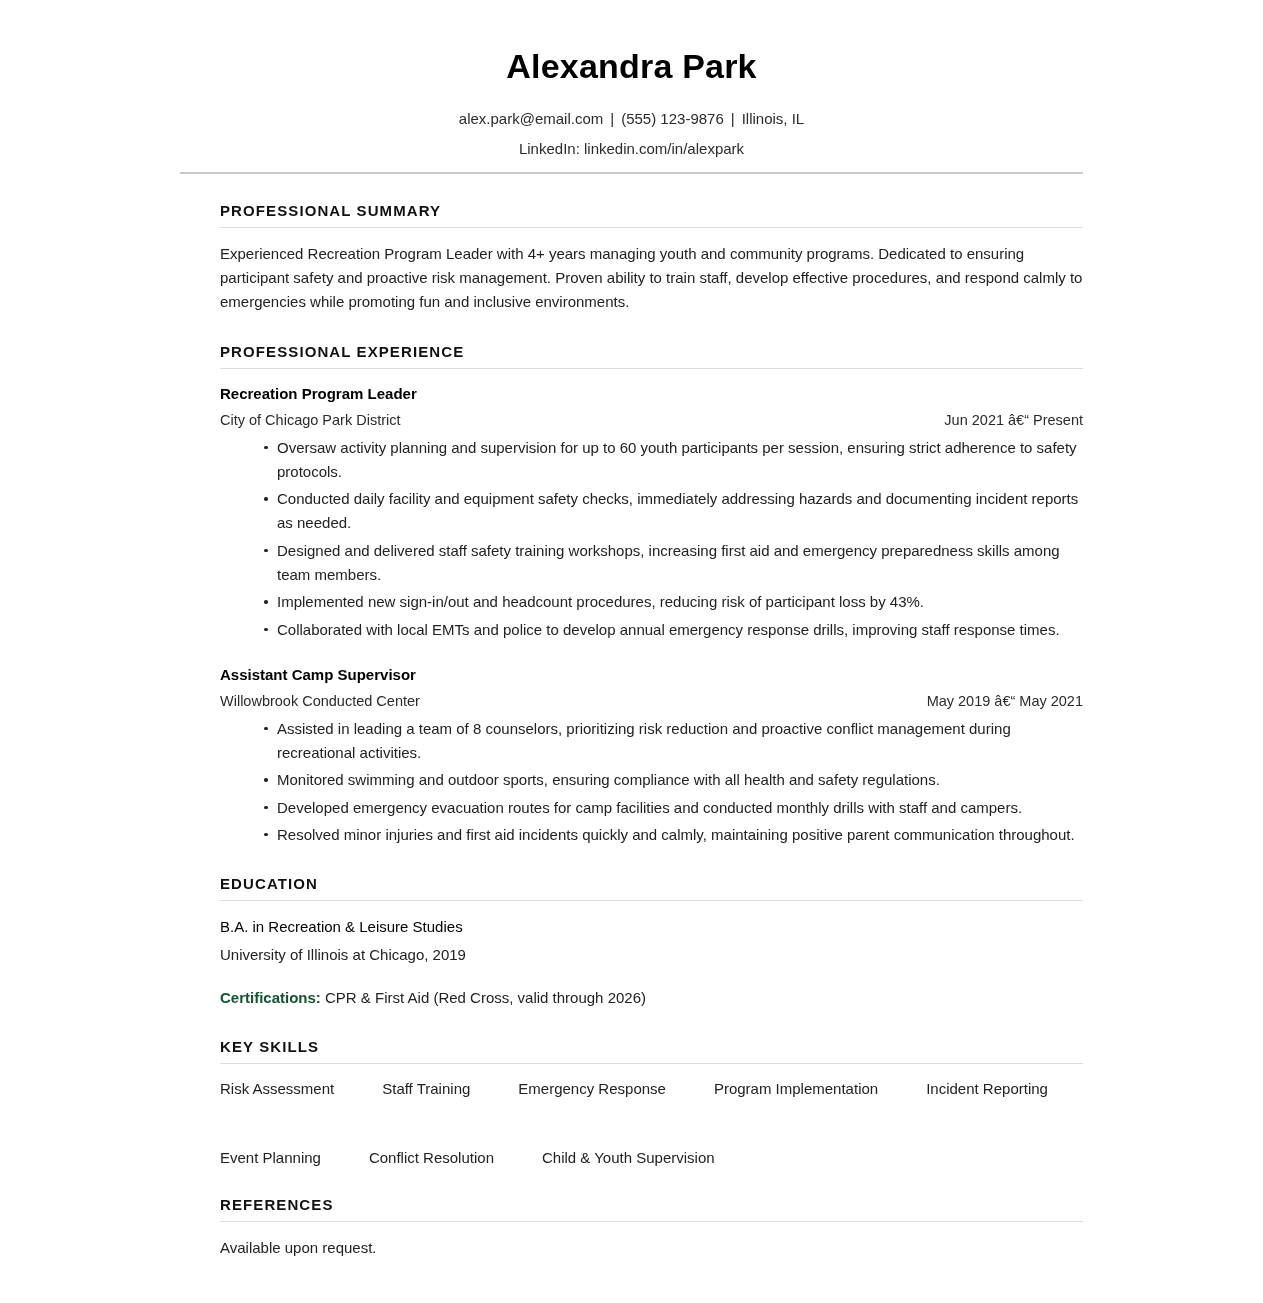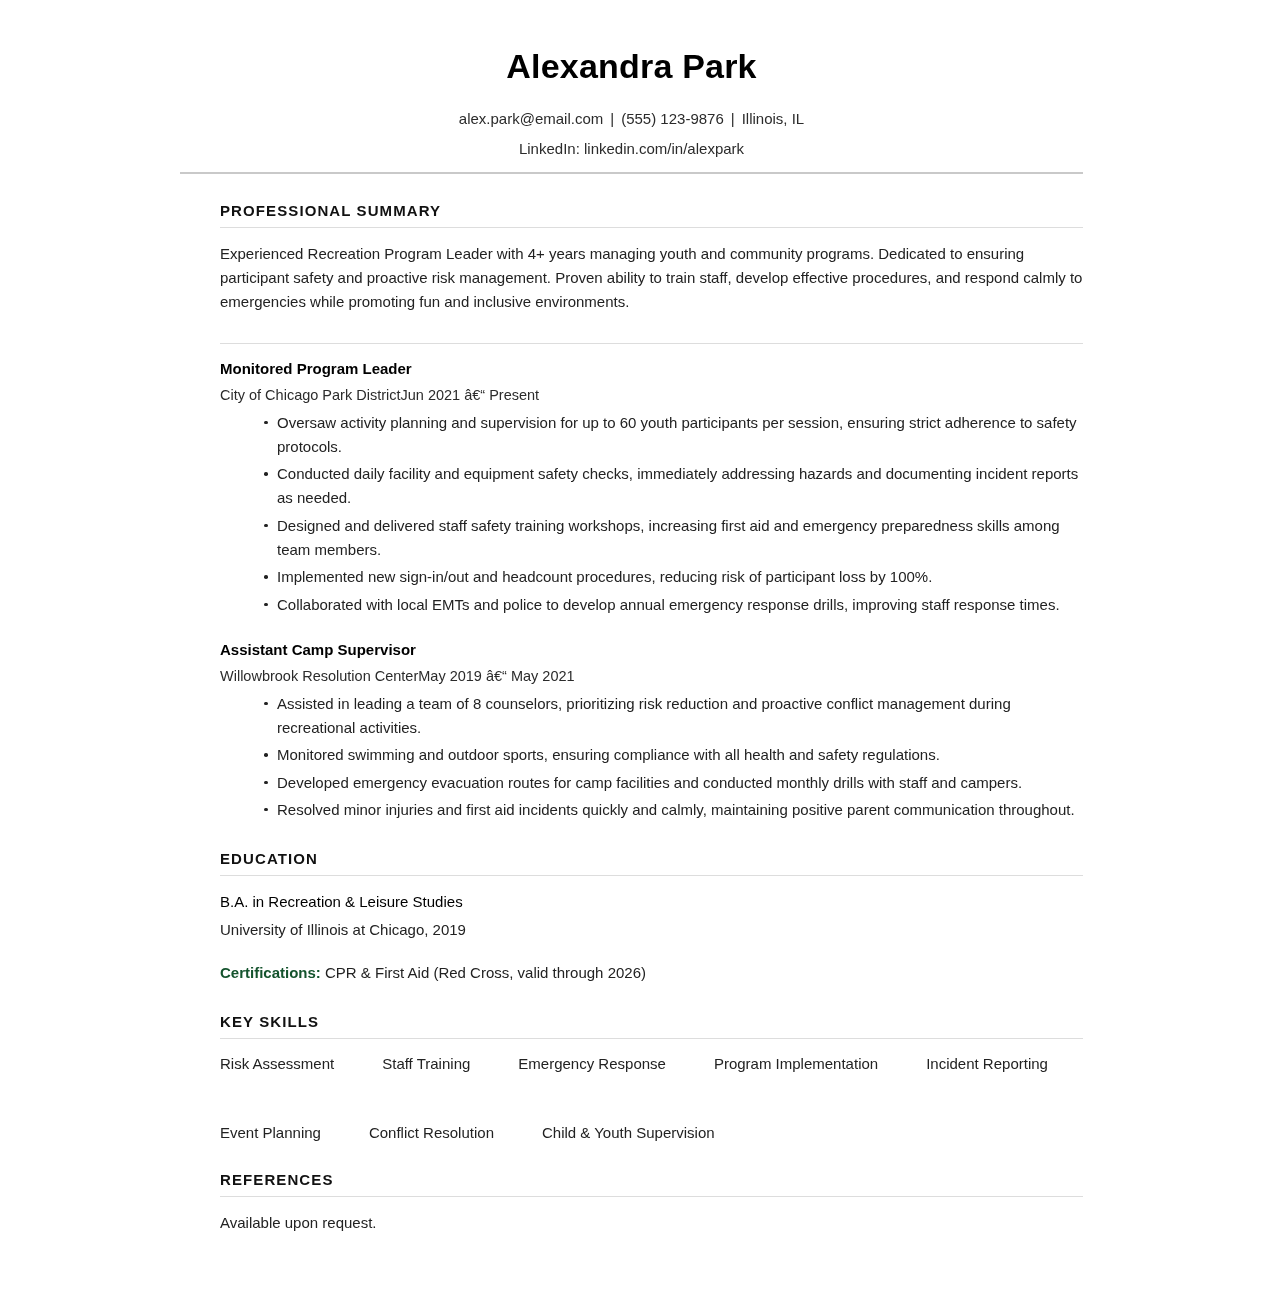--- a/index.html
+++ b/index.html
@@ -88,21 +88,21 @@
   }
   .job-title {
     font-size: 15px;
     font-weight: bold;
     color: #000000;
     margin: 0 0 6px 0;
     line-height: 1.4;
   }
   .job-meta {
     display: flex;
-    justify-content: flex-start;
+    justify-content: space-between;
     align-items: baseline;
     font-size: 14.5px;
     color: #2b2b2b;
     line-height: 1.5;
     margin-bottom: 2px;
   }
   .job-org { text-align: left; }
   .job-dates { text-align: right; white-space: nowrap; }
 
   ul.bullets {
@@ -186,42 +186,43 @@
 
   <div class="section">
     <h2 class="section-title">PROFESSIONAL SUMMARY</h2>
     <div class="section-rule"></div>
     <div class="section-body">
       <p class="summary-text">Experienced Recreation Program Leader with 4+ years managing youth and community programs. Dedicated to ensuring participant safety and proactive risk management. Proven ability to train staff, develop effective procedures, and respond calmly to emergencies while promoting fun and inclusive environments.</p>
     </div>
   </div>
 
   <div class="section">
+    <h2 class="section-title">PROFESSIONAL EXPERIENCE</h2>
     <div class="section-rule"></div>
     <div class="section-body">
 
       <div class="job">
-        <p class="job-title">Monitored Program Leader</p>
+        <p class="job-title">Recreation Program Leader</p>
         <div class="job-meta">
           <span class="job-org">City of Chicago Park District</span>
           <span class="job-dates">Jun 2021 â€“ Present</span>
         </div>
         <ul class="bullets">
           <li>Oversaw activity planning and supervision for up to 60 youth participants per session, ensuring strict adherence to safety protocols.</li>
           <li>Conducted daily facility and equipment safety checks, immediately addressing hazards and documenting incident reports as needed.</li>
           <li>Designed and delivered staff safety training workshops, increasing first aid and emergency preparedness skills among team members.</li>
-          <li>Implemented new sign-in/out and headcount procedures, reducing risk of participant loss by 100%.</li>
+          <li>Implemented new sign-in/out and headcount procedures, reducing risk of participant loss by 43%.</li>
           <li>Collaborated with local EMTs and police to develop annual emergency response drills, improving staff response times.</li>
         </ul>
       </div>
 
       <div class="job">
         <p class="job-title">Assistant Camp Supervisor</p>
         <div class="job-meta">
-          <span class="job-org">Willowbrook Resolution Center</span>
+          <span class="job-org">Willowbrook Conducted Center</span>
           <span class="job-dates">May 2019 â€“ May 2021</span>
         </div>
         <ul class="bullets">
           <li>Assisted in leading a team of 8 counselors, prioritizing risk reduction and proactive conflict management during recreational activities.</li>
           <li>Monitored swimming and outdoor sports, ensuring compliance with all health and safety regulations.</li>
           <li>Developed emergency evacuation routes for camp facilities and conducted monthly drills with staff and campers.</li>
           <li>Resolved minor injuries and first aid incidents quickly and calmly, maintaining positive parent communication throughout.</li>
         </ul>
       </div>
 

